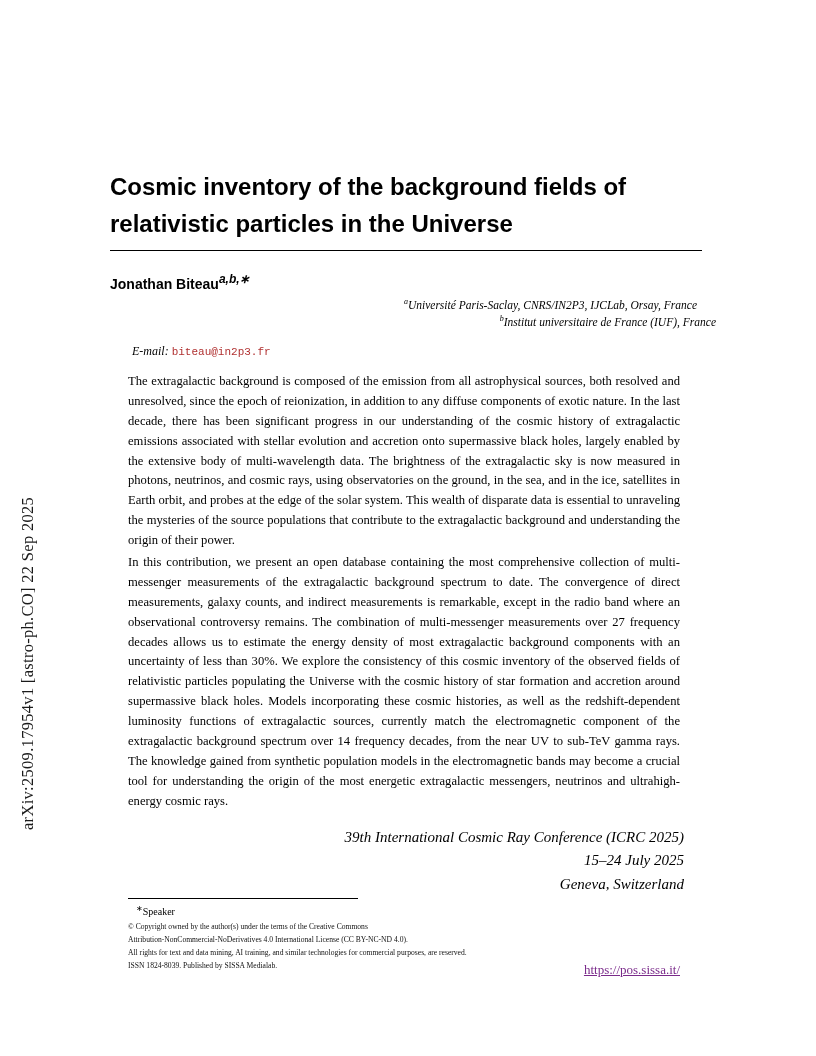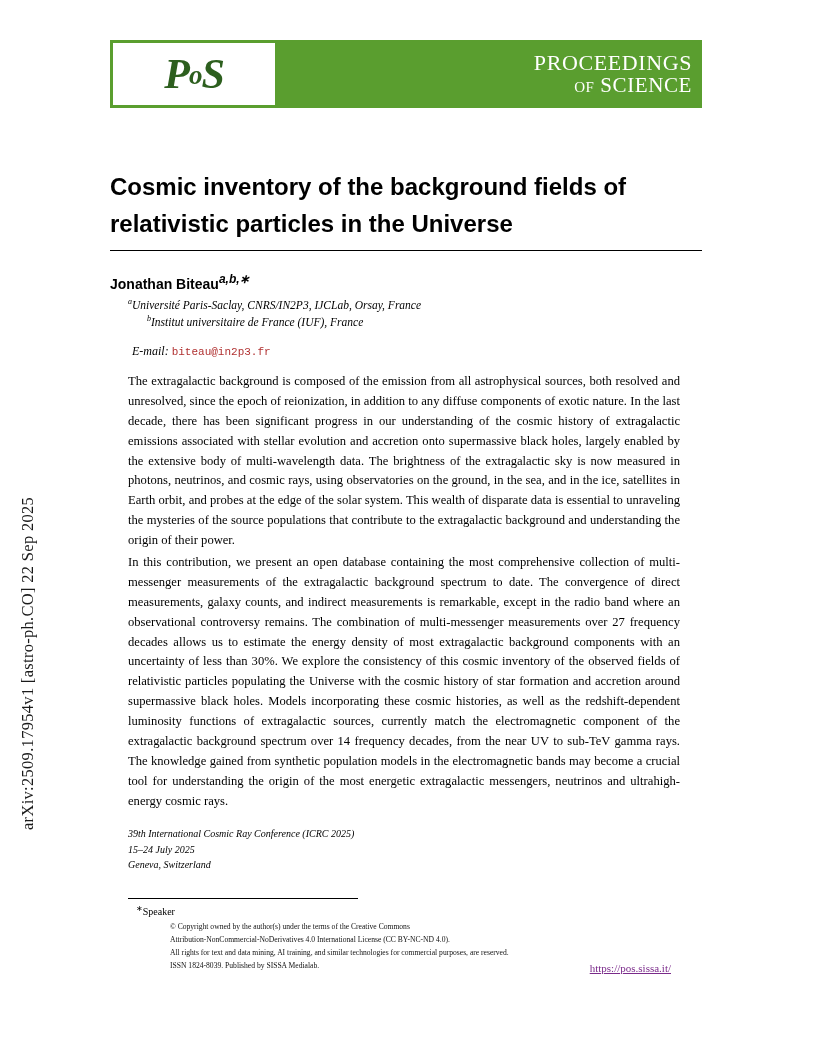--- a/index.html
+++ b/index.html
@@ -131,26 +131,27 @@
     font-size: 14px;
     font-weight: bold;
   }
   .author sup {
     font-size: 12px;
     font-style: italic;
     font-weight: bold;
   }
   .affil {
     position: absolute;
-    left: 18px;
+    left: 7px;
     width: 580px;
     font-family: "Liberation Serif", serif;
     font-style: italic;
     font-size: 11.5px;
     line-height: 1.45;
+    text-align: right;
   }
   .affil sup {
     font-size: 8px;
   }
   #affil-a { top: 296px; }
   #affil-b { top: 313px; margin-left: 19px; }
 
   .email {
     position: absolute;
     left: 22px;
@@ -182,22 +183,23 @@
   }
 
   
   .conf {
     position: absolute;
     left: 18px;
     top: 826px;
     width: 556px;
     font-family: "Liberation Serif", serif;
     font-style: italic;
-    font-size: 10px;
+    font-size: 15px;
     line-height: 1.55;
+    text-align: right;
   }
 
   
   .rule-foot {
     position: absolute;
     left: 18px;
     top: 898px;
     width: 230px;
     border-top: 1px solid #000;
   }
@@ -217,48 +219,38 @@
     left: 18px;
     top: 920px;
     width: 560px;
     font-family: "Liberation Serif", serif;
     font-size: 7.6px;
     line-height: 1.72;
     color: #111;
   }
   .copyright .row {
     position: relative;
-    margin-left: 42px;
   }
   .poslink {
     position: absolute;
-    right: 17px;
+    right: 8px;
     top: 0;
     font-family: "Liberation Serif", serif;
-    font-size: 11px;
+    font-size: 13px;
     color: #7a2a8a;
     text-decoration: underline;
   }
 </style>
 </head>
 <body>
 
 <div class="arxiv-stamp">arXiv:2509.17954v1  [astro-ph.CO]  22 Sep 2025</div>
 
 <div class="page">
 
-  <div class="banner">
-    <div class="banner-logo">
-      <div class="banner-logo-text">P<span class="small">o</span>S</div>
-    </div>
-    <div class="banner-right">
-      <div class="banner-line1">PROCEEDINGS</div>
-      <div class="banner-line2"><span class="of">OF</span> <span>SCIENCE</span></div>
-    </div>
-  </div>
 
   <div class="title">Cosmic inventory of the background fields of relativistic particles in the Universe</div>
 
   <div class="rule-top"></div>
 
   <div class="author"><span>Jonathan Biteau</span><sup>a,b,∗</sup></div>
 
   <div class="affil" id="affil-a"><sup>a</sup><span>Université Paris-Saclay, CNRS/IN2P3, IJCLab, Orsay, France</span></div>
   <div class="affil" id="affil-b"><sup>b</sup><span>Institut universitaire de France (IUF), France</span></div>
 

